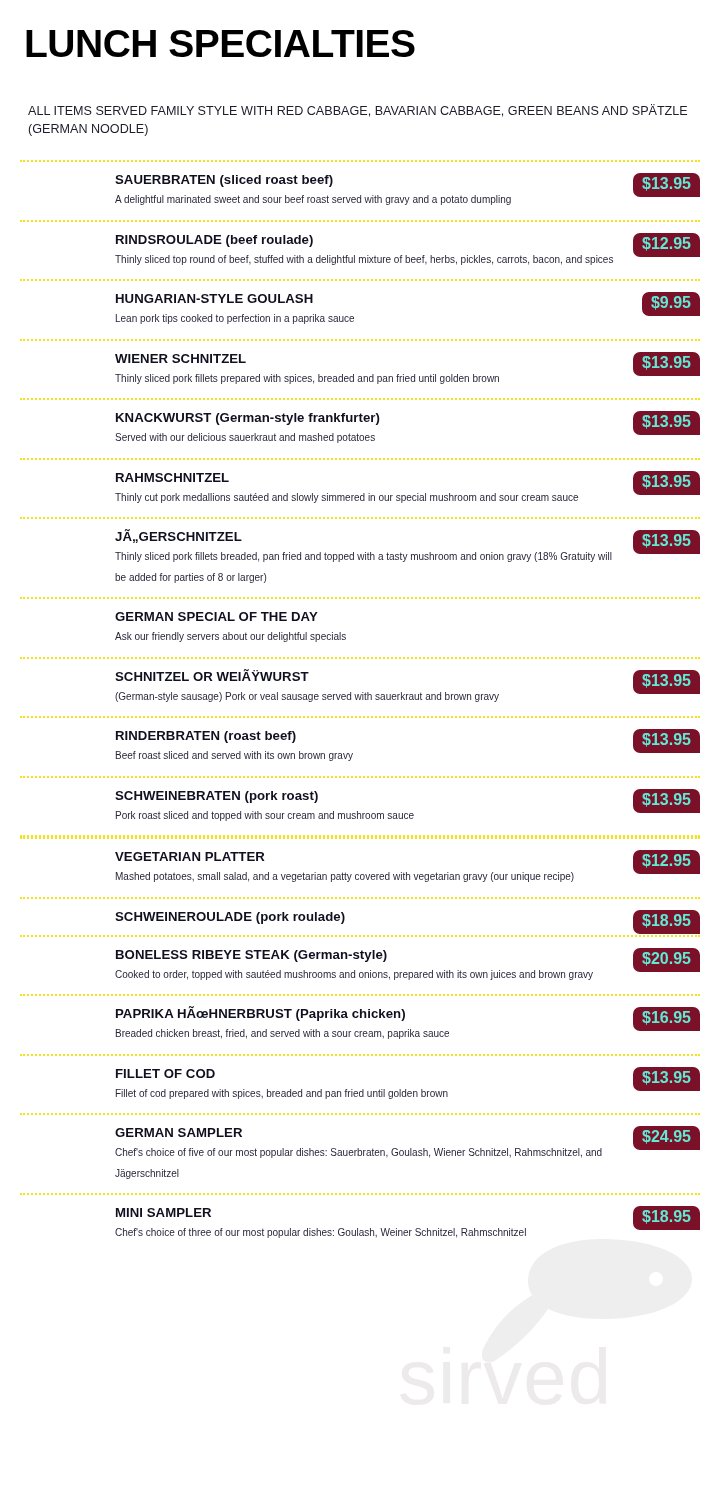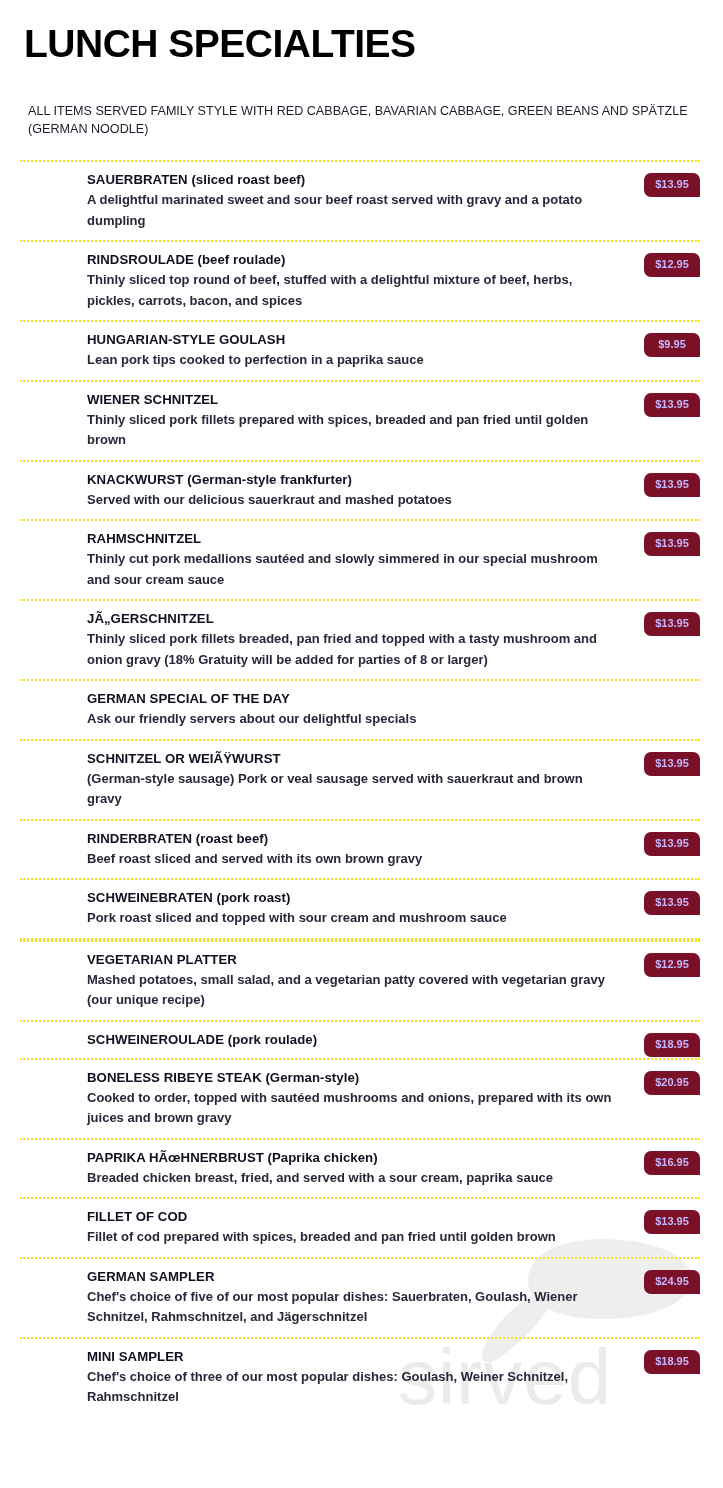--- a/index.html
+++ b/index.html
@@ -91,49 +91,50 @@
   .menu-item {
     position: relative;
     display: block;
     padding: 9px 0 9px 0;
     min-height: 36px;
   }
 
   .item-body {
     padding-left: 87px;
     padding-right: 106px;
+    margin-left: 28px;
   }
 
   .item-name {
     display: block;
     font-size: 13.2px;
     line-height: 18px;
     font-weight: bold;
     color: #101020;
     letter-spacing: 0.05px;
   }
 
   .item-desc {
     display: block;
-    font-size: 13px;
+    font-size: 10px;
     line-height: 20.5px;
-    font-weight: 700;
+    font-weight: 400;
     color: #27273a;
     margin-top: 1px;
   }
 
   .price-badge {
     position: absolute;
     right: 23px;
     top: 11px;
     min-width: 56px;
     padding: 3px 9px 5px 9px;
     background: #7b1128;
-    color: #c4b5fd;
-    font-size: 11px;
+    color: #5eead4;
+    font-size: 16px;
     line-height: 16px;
     font-weight: bold;
     text-align: center;
     border-radius: 7px 7px 0 7px;
     white-space: nowrap;
     margin-left: 8px;
   }
 </style>
 </head>
 <body>

